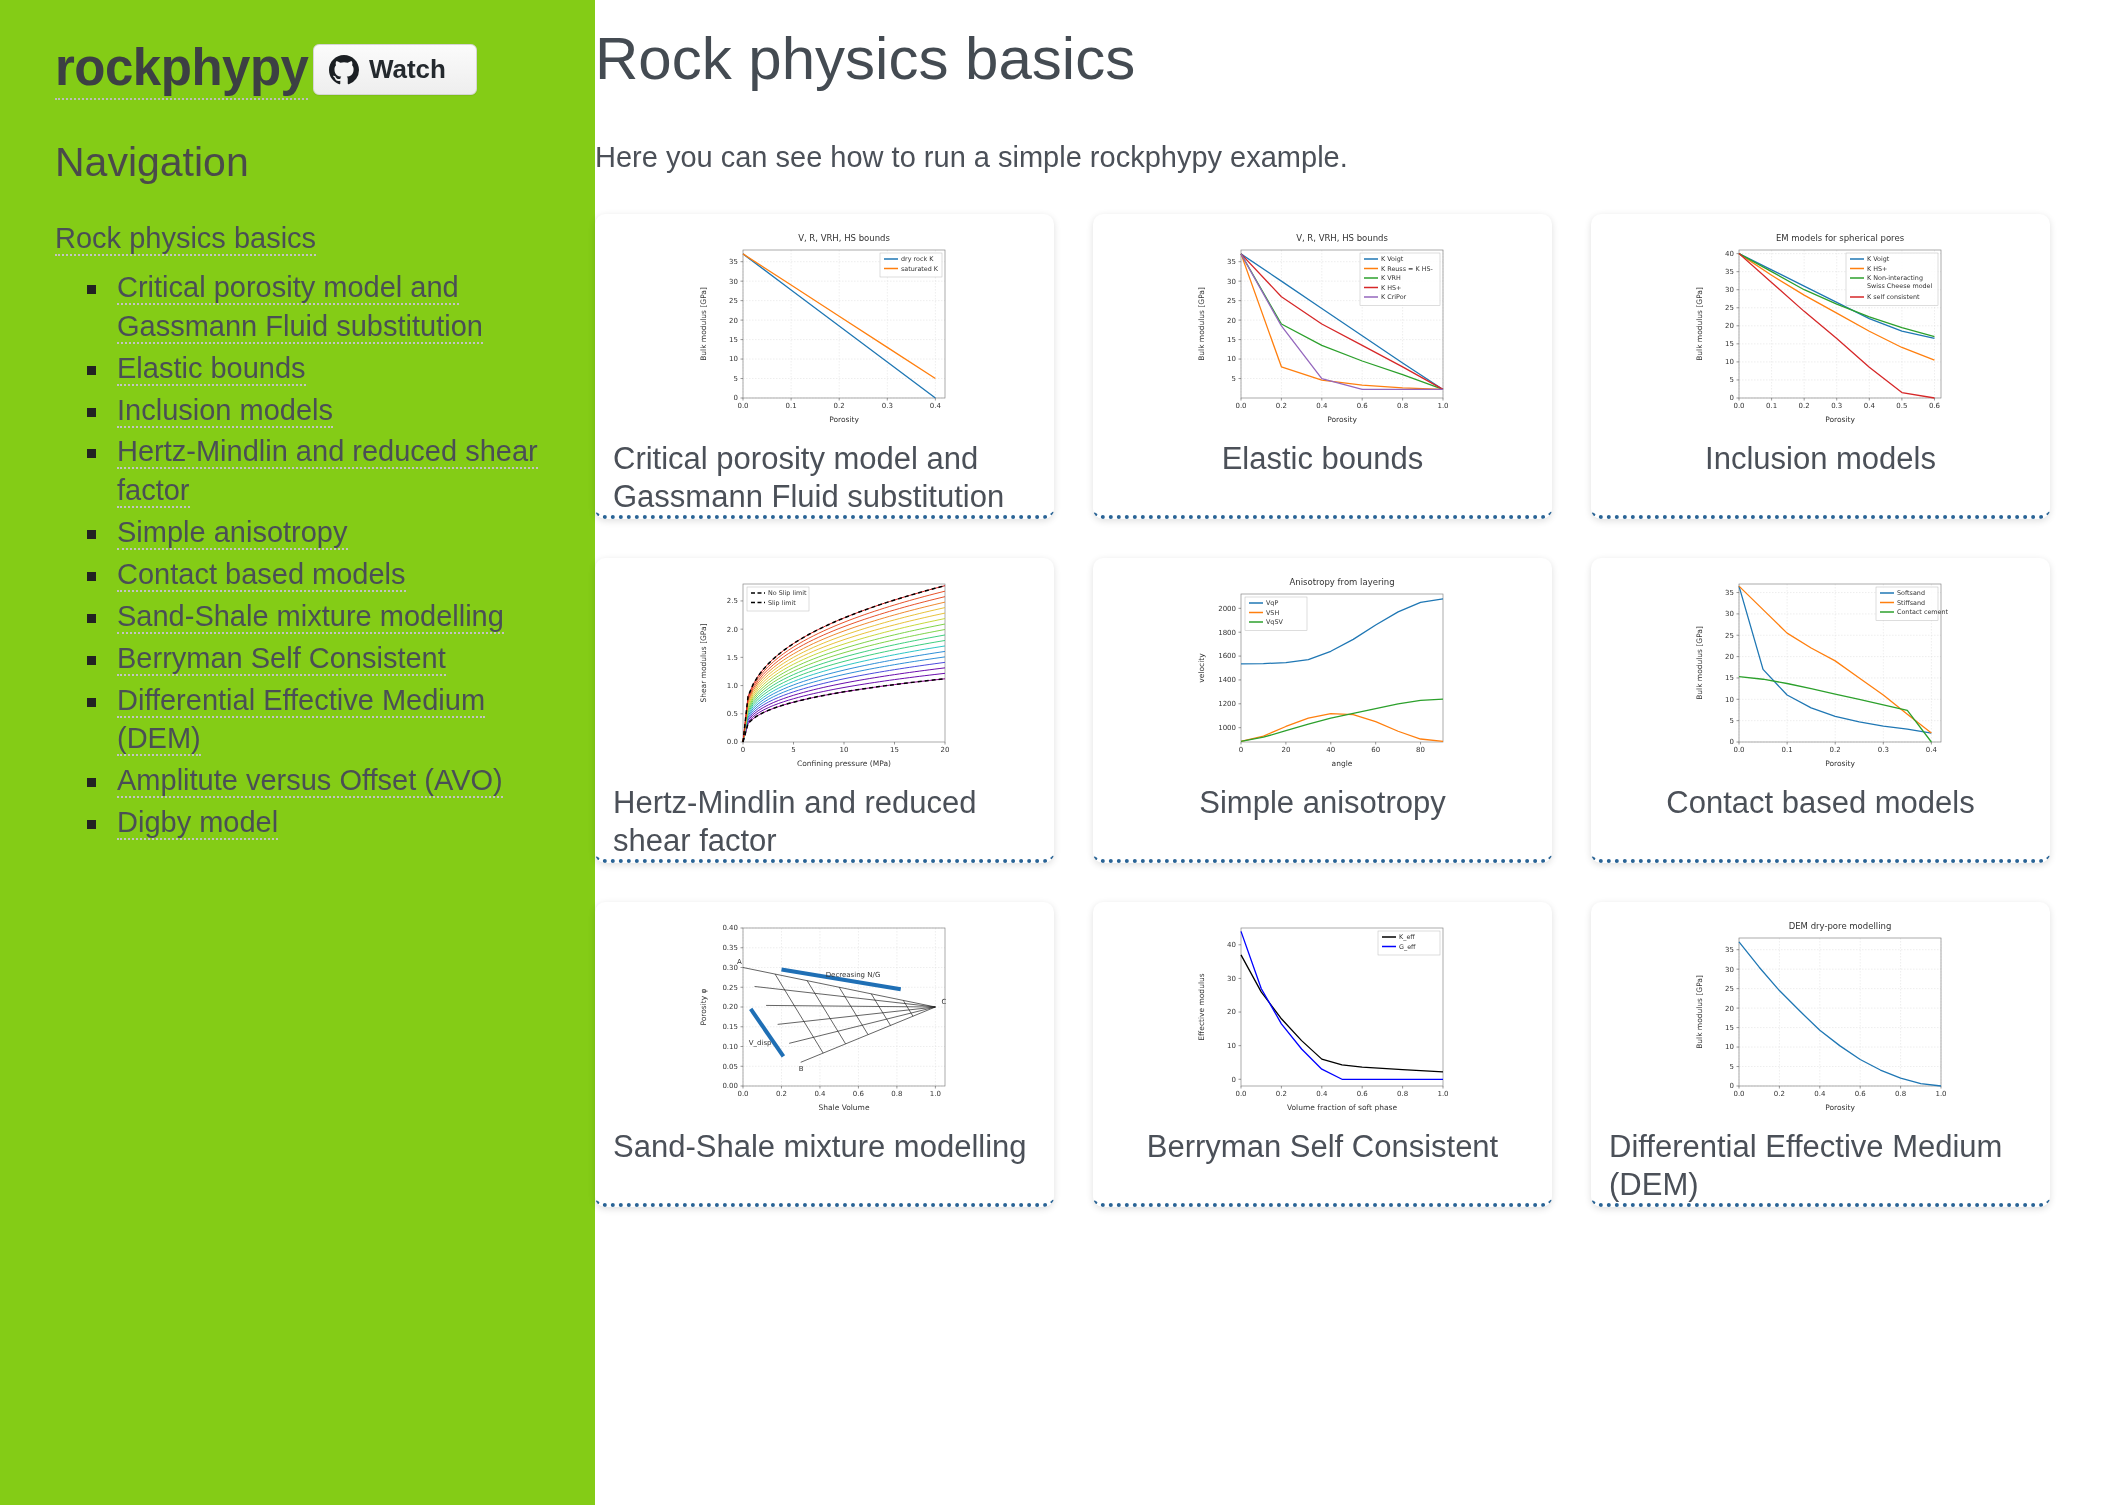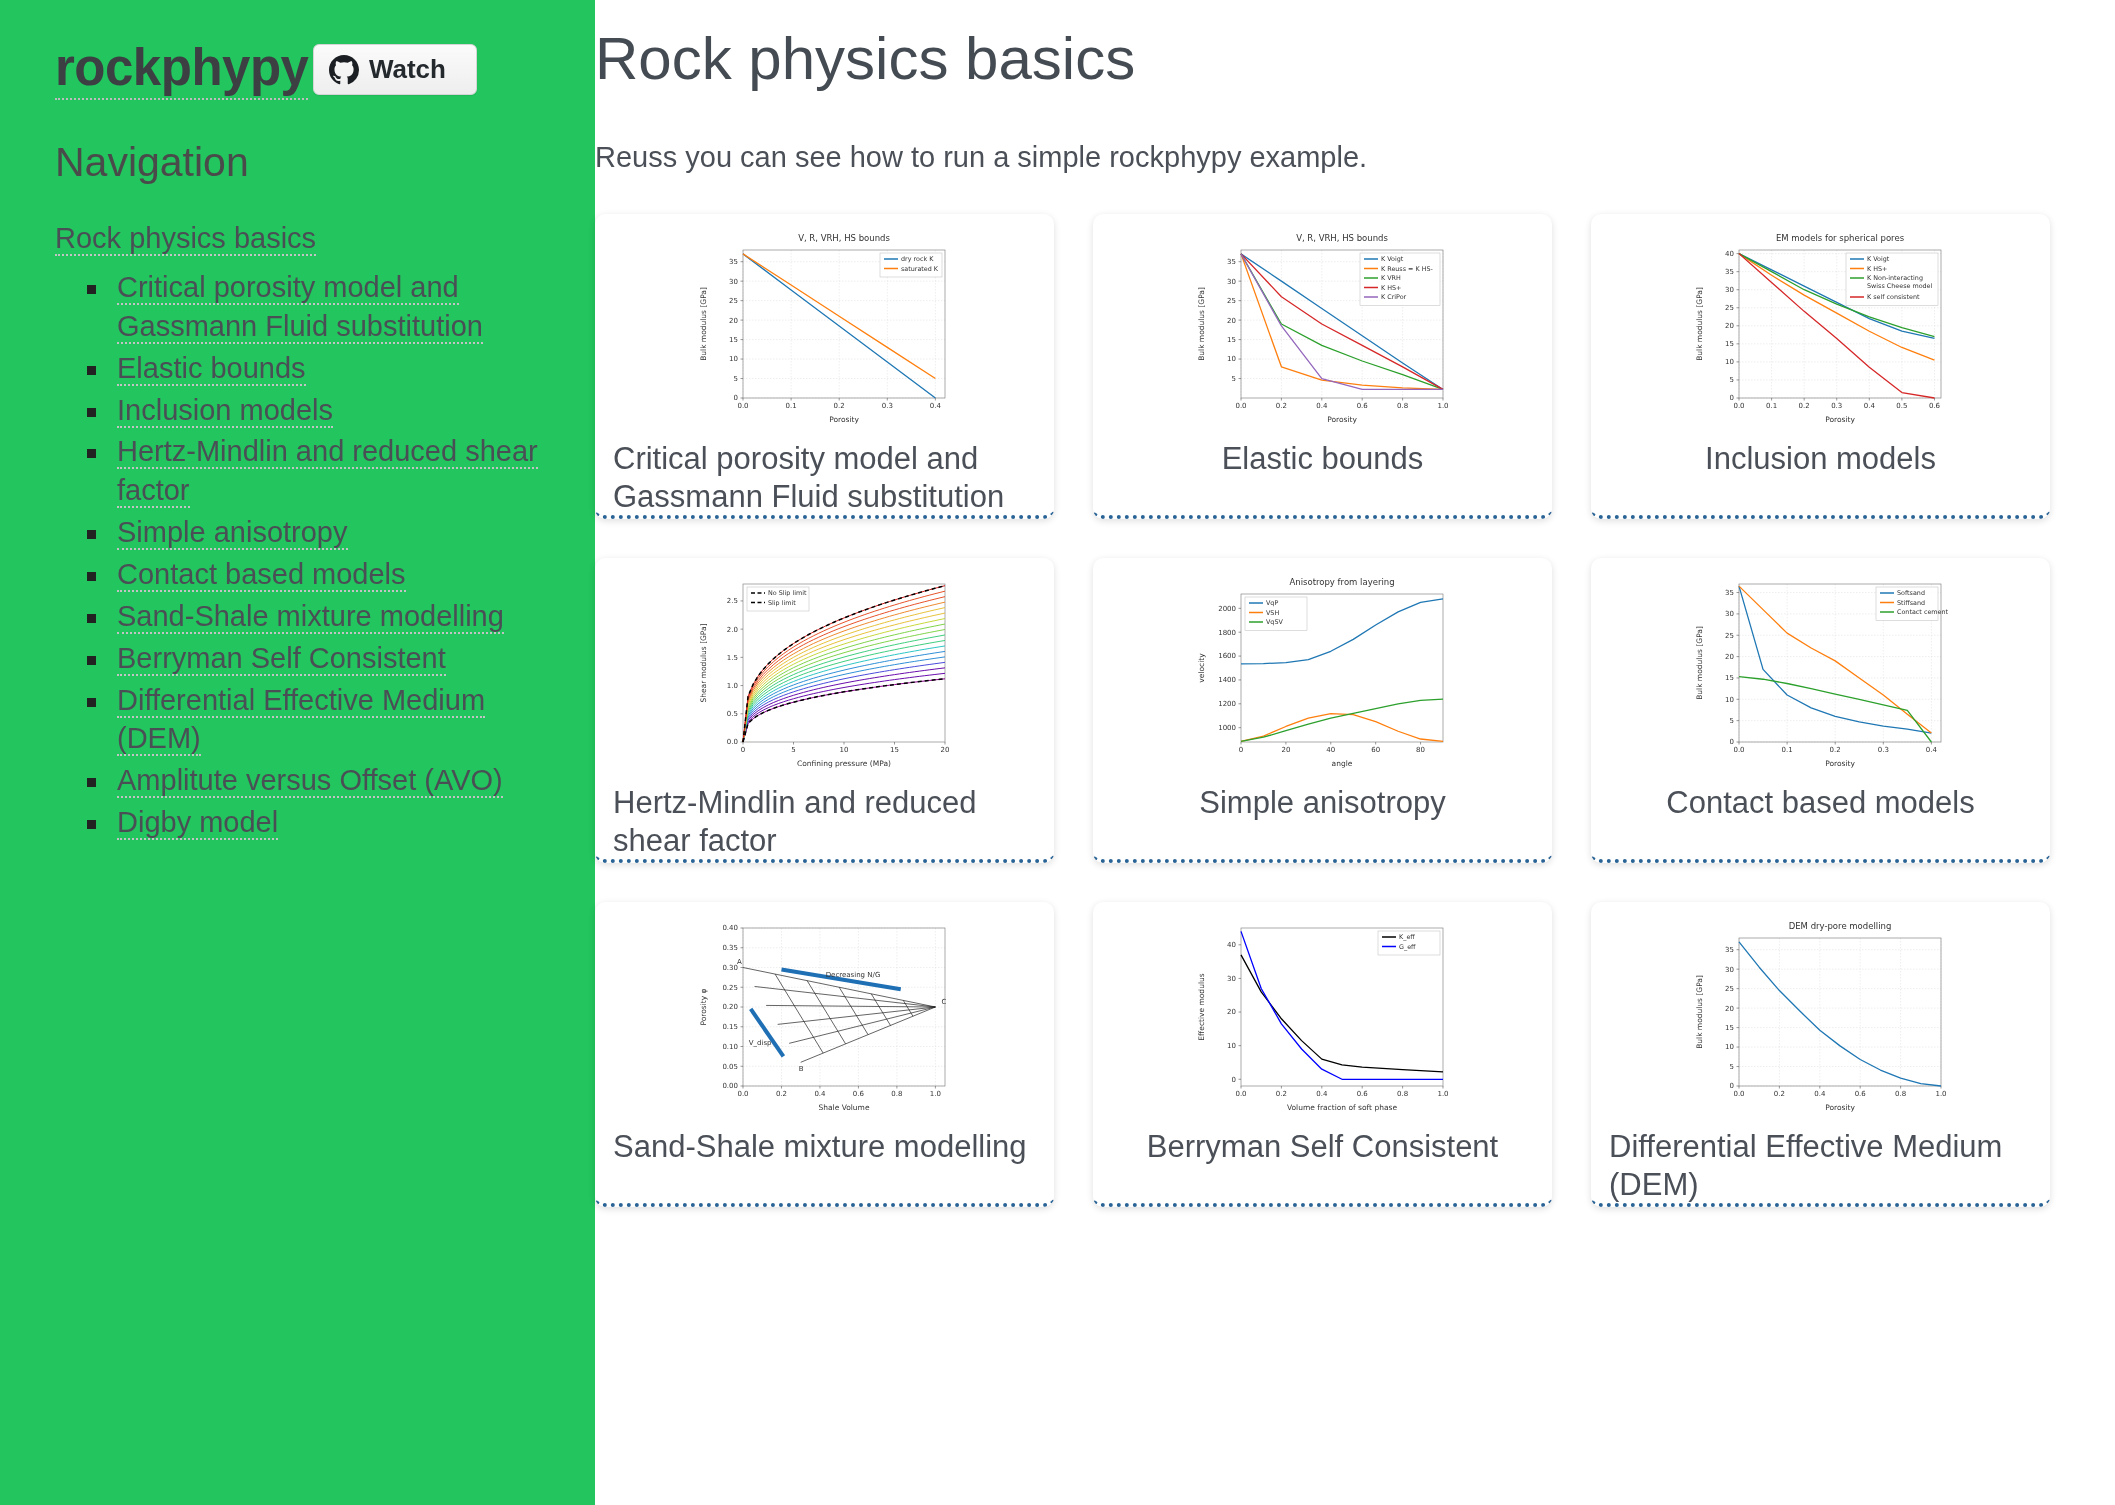--- a/index.html
+++ b/index.html
@@ -10,21 +10,21 @@
     font-family: "Liberation Sans", sans-serif;
     overflow: hidden;
   }
   .page { display: flex; width: 2115px; height: 1505px; }
 
   
   .sidebar {
     width: 595px;
     flex: 0 0 595px;
     padding: 22px 40px 0 55px;
-    background: #22c55e;
+    background: #84cc16;
   }
   .brand {
     font-size: 51px;
     font-weight: bold;
     color: #3c4043;
     letter-spacing: -0.5px;
     display: inline-block;
     border-bottom: 2px dotted #bdbdbd;
     padding-bottom: 4px;
     line-height: 1.05;
@@ -184,21 +184,21 @@
         <li><a href="#">Sand-Shale mixture modelling</a></li>
         <li><a href="#">Berryman Self Consistent</a></li>
         <li><a href="#">Differential Effective Medium (DEM)</a></li>
         <li><a href="#">Amplitute versus Offset (AVO)</a></li>
         <li><a href="#">Digby model</a></li>
       </ul>
   </aside>
 
   <main class="main">
     <h1 class="page-title">Rock physics basics</h1>
-    <p class="intro">Reuss you can see how to run a simple rockphypy example.</p>
+    <p class="intro">Here you can see how to run a simple rockphypy example.</p>
 
     <div class="card-grid" id="card-grid">
         <div class="card">
           <div class="card-fig">
             <svg viewBox="0 0 260 200" width="260" height="200">
               <text x="149" y="13" text-anchor="middle" font-size="8.5">V, R, VRH, HS bounds</text>
               <line x1="48" y1="22" x2="48" y2="170" stroke="#ddd" stroke-width="0.5" stroke-dasharray="1.5,1.5"></line>
               <line x1="96.0952380952381" y1="22" x2="96.0952380952381" y2="170" stroke="#ddd" stroke-width="0.5" stroke-dasharray="1.5,1.5"></line>
               <line x1="144.1904761904762" y1="22" x2="144.1904761904762" y2="170" stroke="#ddd" stroke-width="0.5" stroke-dasharray="1.5,1.5"></line>
               <line x1="192.28571428571428" y1="22" x2="192.28571428571428" y2="170" stroke="#ddd" stroke-width="0.5" stroke-dasharray="1.5,1.5"></line>

